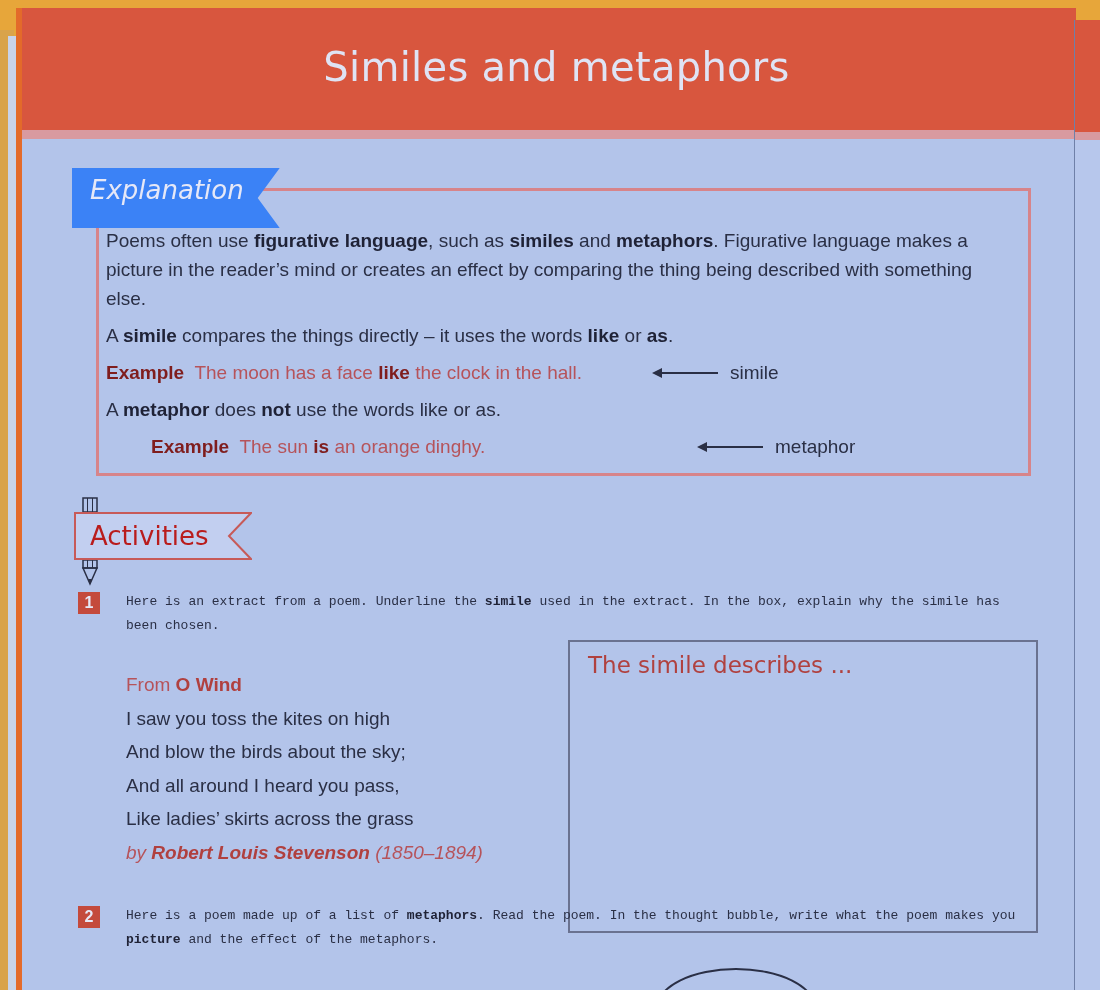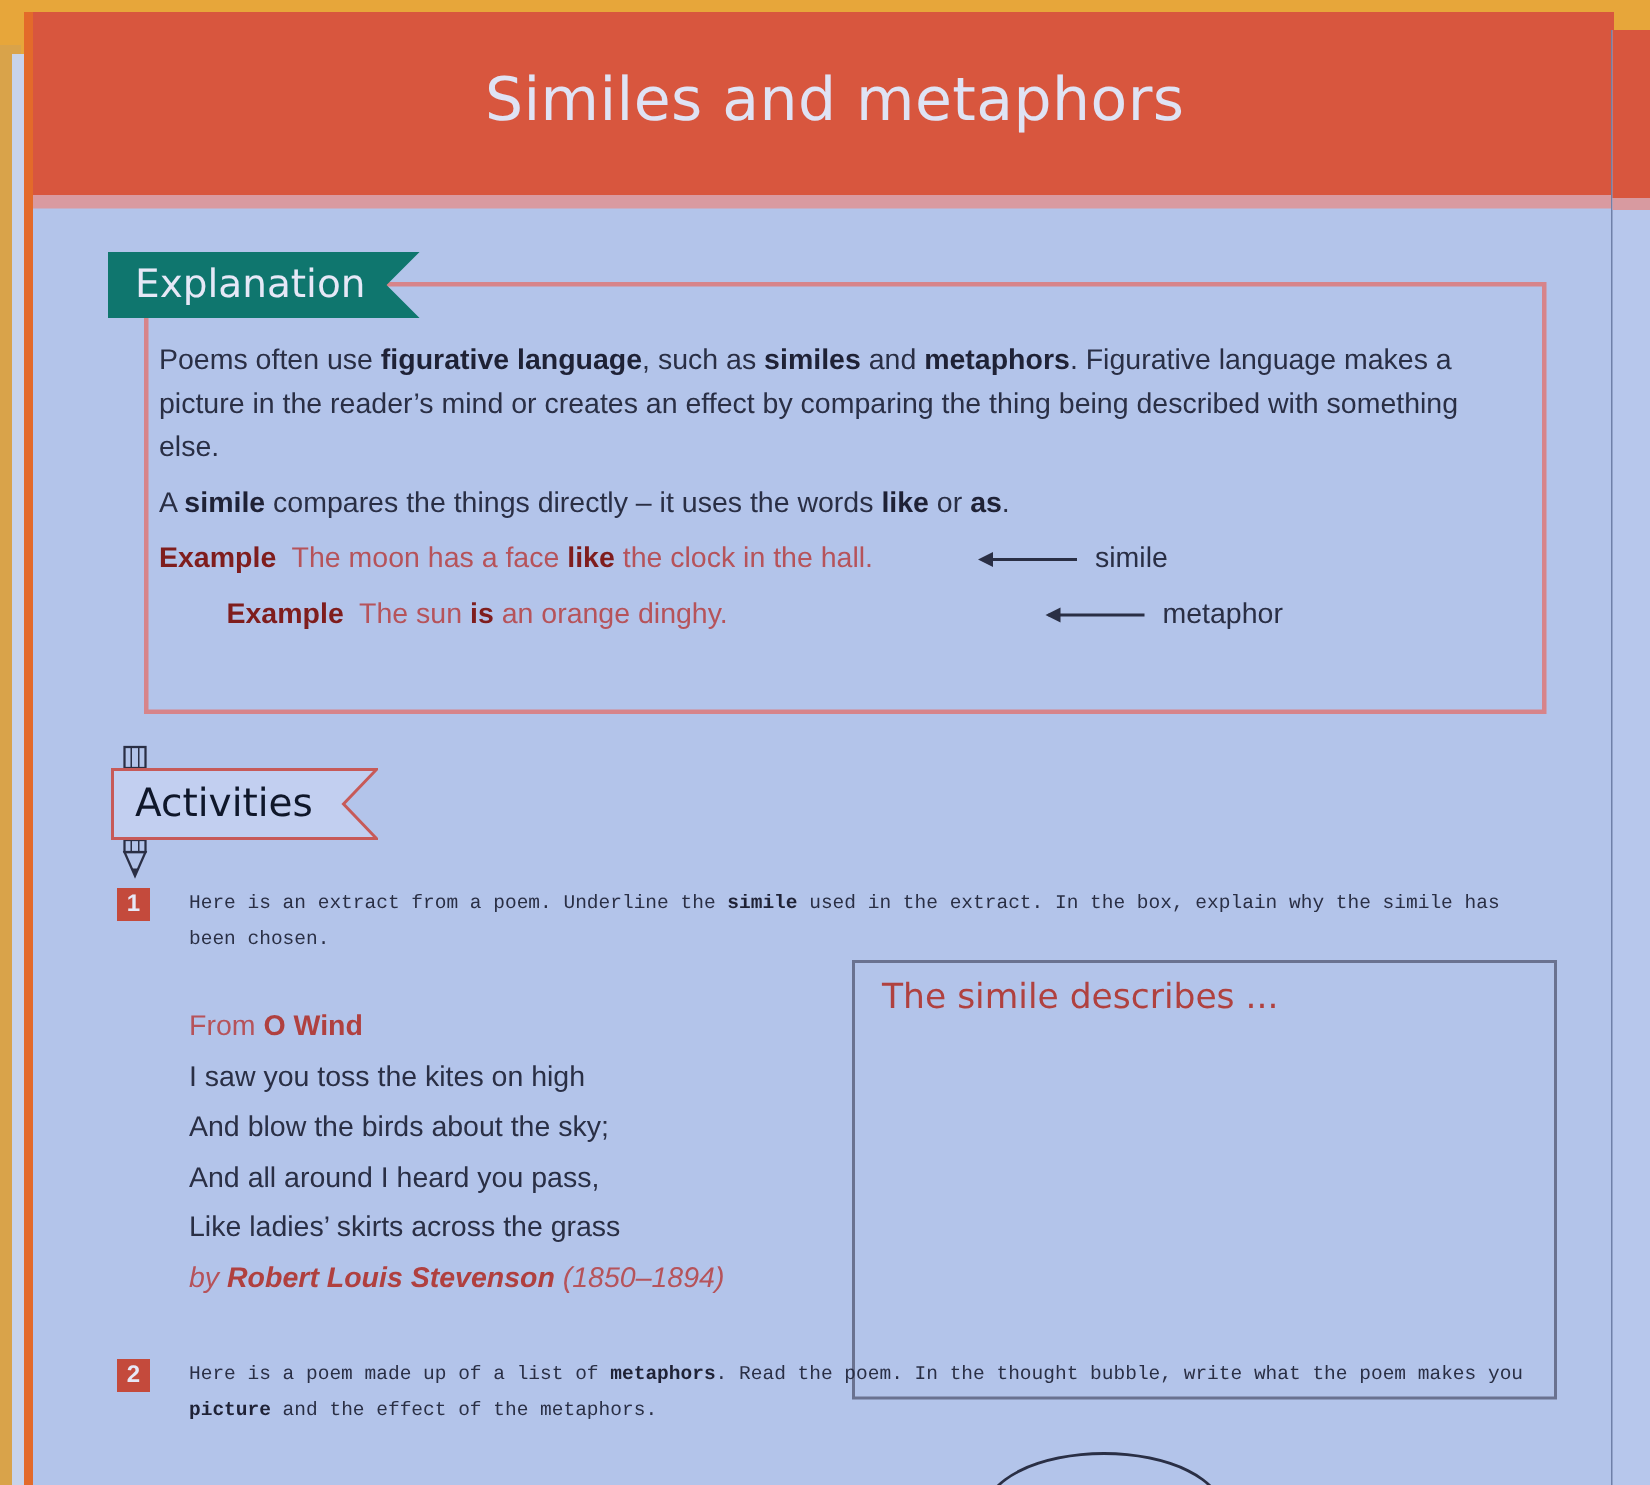--- a/index.html
+++ b/index.html
@@ -52,24 +52,25 @@
     font-family: "DejaVu Sans", sans-serif; font-size: 40px; letter-spacing: 0.3px; padding-left: 15px;
   }
   .content { position: absolute; left: 0; top: 0; width: 100%; height: 100%; }
 
   
   .exp-box {
     position: absolute; left: 80px; top: 180px; width: 935px; height: 288px;
     border: 3px solid #d7848a; box-sizing: border-box;
   }
   .ribbon {
-    position: absolute; left: 56px; top: 160px; height: 44px;
-    background: #0f766e; color: #e6e8f7;
+    position: absolute; left: 56px; top: 160px; height: 60px;
+    background: #3b82f6; color: #e6e8f7;
     font-size: 26px; line-height: 44px; padding: 0 36px 0 18px;
     clip-path: polygon(0 0, 100% 0, calc(100% - 22px) 50%, 100% 100%, 0 100%);
+    font-style: italic;
   }
   .exp-text {
     position: absolute; left: 90px; top: 218px; width: 920px;
     color: #2a2f45; font-size: 19px; line-height: 29px;
     font-family: "Liberation Sans", sans-serif;
   }
   .exp-text p { margin: 0 0 8px 0; }
   .exp-text b { font-weight: bold; color: #1f2236; }
   .example { color: #b6535a; }
   .example b { color: #7f1d1d; }
@@ -148,20 +149,23 @@
       <p>
         <span>A </span><b>simile</b><span> compares the things directly – it uses the words </span><b>like</b><span> or </span><b>as</b><span>.</span>
       </p>
       <p class="arrow-row">
         <span class="example" style="width:534px;">
           <b>Example</b>&nbsp;
           <span>The moon has a face </span><b>like</b><span> the clock in the hall.</span>
         </span>
         <span class="arrow"></span>
         <span class="annot">simile</span>
+      </p>
+      <p>
+        <span>A </span><b>metaphor</b><span> does </span><b>not</b><span> use the words like or as.</span>
       </p>
       <p class="arrow-row">
         <span class="example" style="width:534px;margin-left:45px;">
           <b>Example</b>&nbsp;
           <span>The sun </span><b>is</b><span> an orange dinghy.</span>
         </span>
         <span class="arrow"></span>
         <span class="annot">metaphor</span>
       </p>
     </div>
@@ -172,21 +176,21 @@
       <line x1="12.5" y1="2" x2="12.5" y2="16" stroke="#2a2f45" stroke-width="1"></line>
       <rect x="3" y="64" width="14" height="8" fill="none" stroke="#2a2f45" stroke-width="1.5"></rect>
       <line x1="7.5" y1="64" x2="7.5" y2="72" stroke="#2a2f45" stroke-width="1"></line>
       <line x1="12.5" y1="64" x2="12.5" y2="72" stroke="#2a2f45" stroke-width="1"></line>
       <polygon points="3,72 17,72 10,88" fill="none" stroke="#2a2f45" stroke-width="1.5"></polygon>
       <polygon points="8,83 12,83 10,88" fill="#2a2f45"></polygon>
     </svg>
     <svg class="act-ribbon-border" viewBox="0 0 178 48">
       <polygon points="1,1 177,1 155,24 177,47 1,47" fill="#c2cff0" stroke="#c75a58" stroke-width="2"></polygon>
     </svg>
-    <div style="position:absolute; left:74px; top:506px; height:44px; line-height:44px; font-size:26px; color:#0f172a; font-family:'DejaVu Sans', sans-serif;text-align:center;">Activities</div>
+    <div style="position:absolute; left:74px; top:506px; height:44px; line-height:44px; font-size:26px; color:#b91c1c; font-family:'DejaVu Sans', sans-serif;text-align:center;">Activities</div>
 
     <div class="num-badge" style="left:62px; top:584px;">1</div>
     <div class="q-text" style="top:582px; width:880px;">
       <span>Here is an extract from a poem. Underline the </span><b>simile</b><span> used in the extract. In the box, explain why the simile has been chosen.</span>
     </div>
 
     <div class="poem">
       <div class="src">
         <span>From </span><b>O Wind</b>
       </div>

